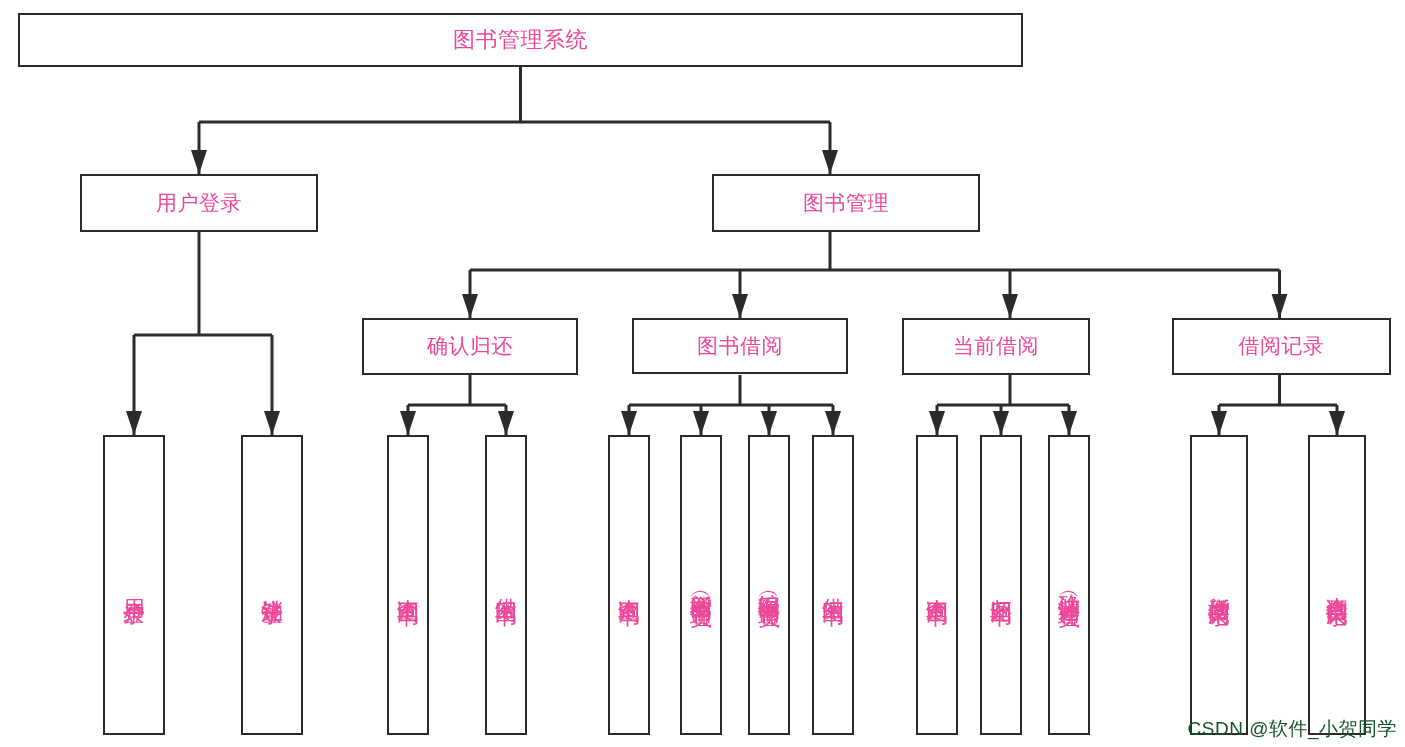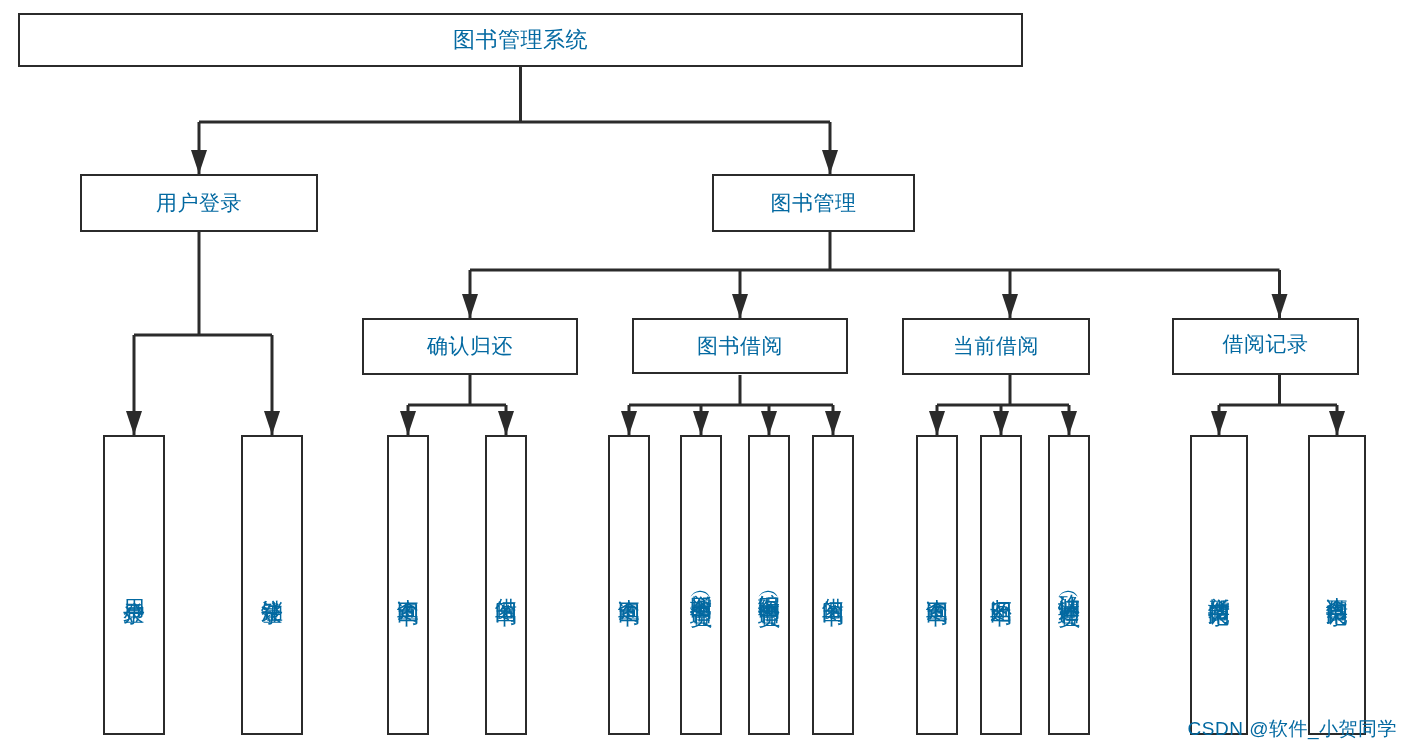--- a/index.html
+++ b/index.html
@@ -26,21 +26,21 @@
     pointer-events: none;
   }
   .node {
     position: absolute;
     box-sizing: border-box;
     background: #ffffff;
     border: 2px solid #2b2b2b;
     display: flex;
     align-items: center;
     justify-content: center;
-    color: #0369a1;
+    color: #ec4899;
   }
   .node .label {
     display: block;
     text-align: center;
     line-height: 1.18;
     white-space: nowrap;
   }
   .node.horiz .label {
     writing-mode: horizontal-tb;
     font-size: 21px;
@@ -51,21 +51,21 @@
     text-orientation: upright;
     font-size: 22px;
     letter-spacing: 2px;
   }
   .node.root .label { font-size: 22px; }
   .watermark {
     position: absolute;
     right: 8px;
     bottom: 5px;
     font-size: 19px;
-    color: #0369a1;
+    color: #14532d;
     letter-spacing: 0.5px;
     white-space: nowrap;
   }
 </style>
 </head>
 <body>
 
 <div id="canvas">
 
   <svg id="wires" viewBox="0 0 1405 747" xmlns="http://www.w3.org/2000/svg">
@@ -123,33 +123,33 @@
       <polygon points="1329,411 1345,411 1337,435" fill="#2b2b2b"></polygon>
     </svg>
 
   <div id="nodes-layer">
       <div class="node horiz root" id="node-root" style="left: 18px; top: 13px; width: 1005px; height: 54px;">
         <span class="label">图书管理系统</span>
       </div>
       <div class="node horiz" id="node-login" style="left: 80px; top: 174px; width: 238px; height: 58px;">
         <span class="label">用户登录</span>
       </div>
-      <div class="node horiz" id="node-bookmgmt" style="left: 712px; top: 174px; width: 203px; height: 58px;">
+      <div class="node horiz" id="node-bookmgmt" style="left: 712px; top: 174px; width: 268px; height: 58px;">
         <span class="label">图书管理</span>
       </div>
       <div class="node horiz" id="node-newbook" style="left: 362px; top: 318px; width: 216px; height: 57px;">
         <span class="label">确认归还</span>
       </div>
       <div class="node horiz" id="node-borrow" style="left: 632px; top: 318px; width: 216px; height: 56px;">
         <span class="label">图书借阅</span>
       </div>
       <div class="node horiz" id="node-current" style="left: 902px; top: 318px; width: 188px; height: 57px;">
         <span class="label">当前借阅</span>
       </div>
-      <div class="node horiz" id="node-records" style="left: 1172px; top: 318px; width: 187px; height: 57px; font-family: Liberation Mono, monospace;">
+      <div class="node horiz" id="node-records" style="left: 1172px; top: 318px; width: 219px; height: 57px;">
         <span class="label">借阅记录</span>
       </div>
       <div class="node vert" id="node-l-login" style="left: 103px; top: 435px; width: 62px; height: 300px;">
         <span class="label">用户登录</span>
       </div>
       <div class="node vert" id="node-l-logout" style="left: 241px; top: 435px; width: 62px; height: 300px;">
         <span class="label">注销登录</span>
       </div>
       <div class="node vert" id="node-l-query1" style="left: 387px; top: 435px; width: 42px; height: 300px;">
         <span class="label">查询图书</span>

